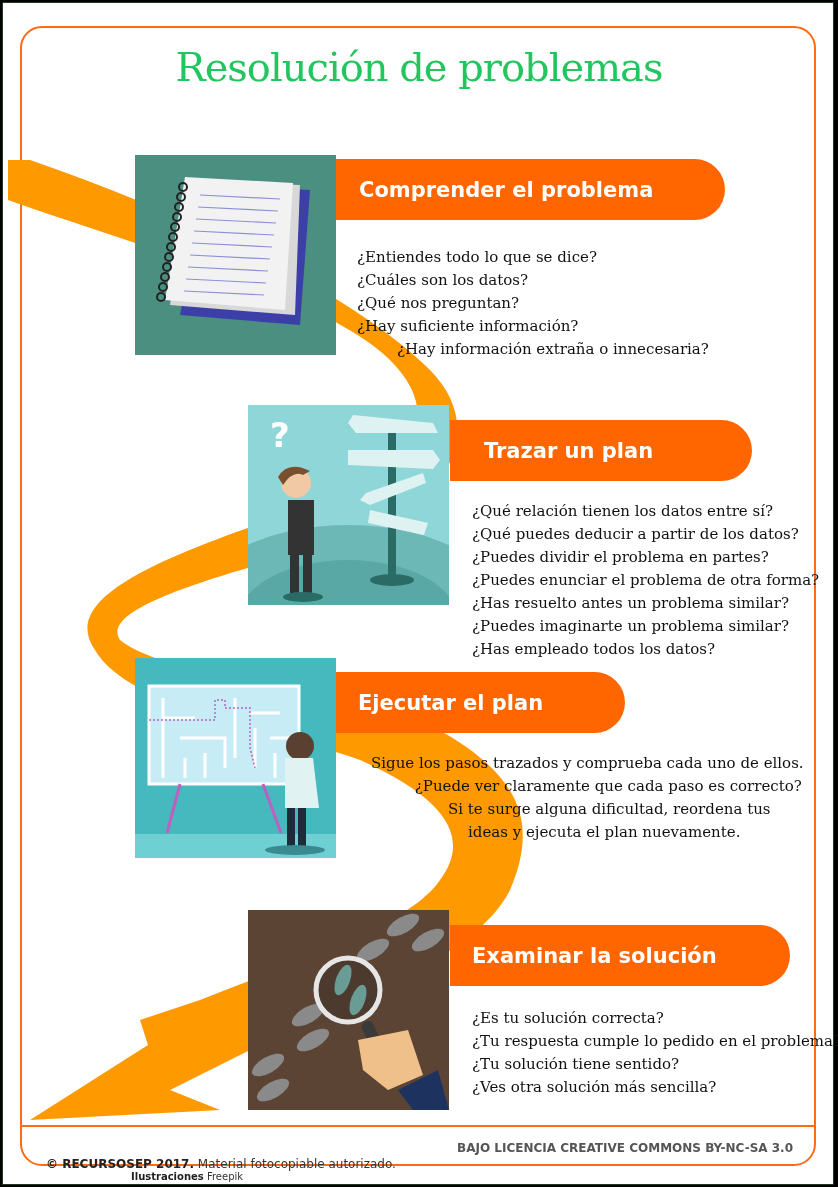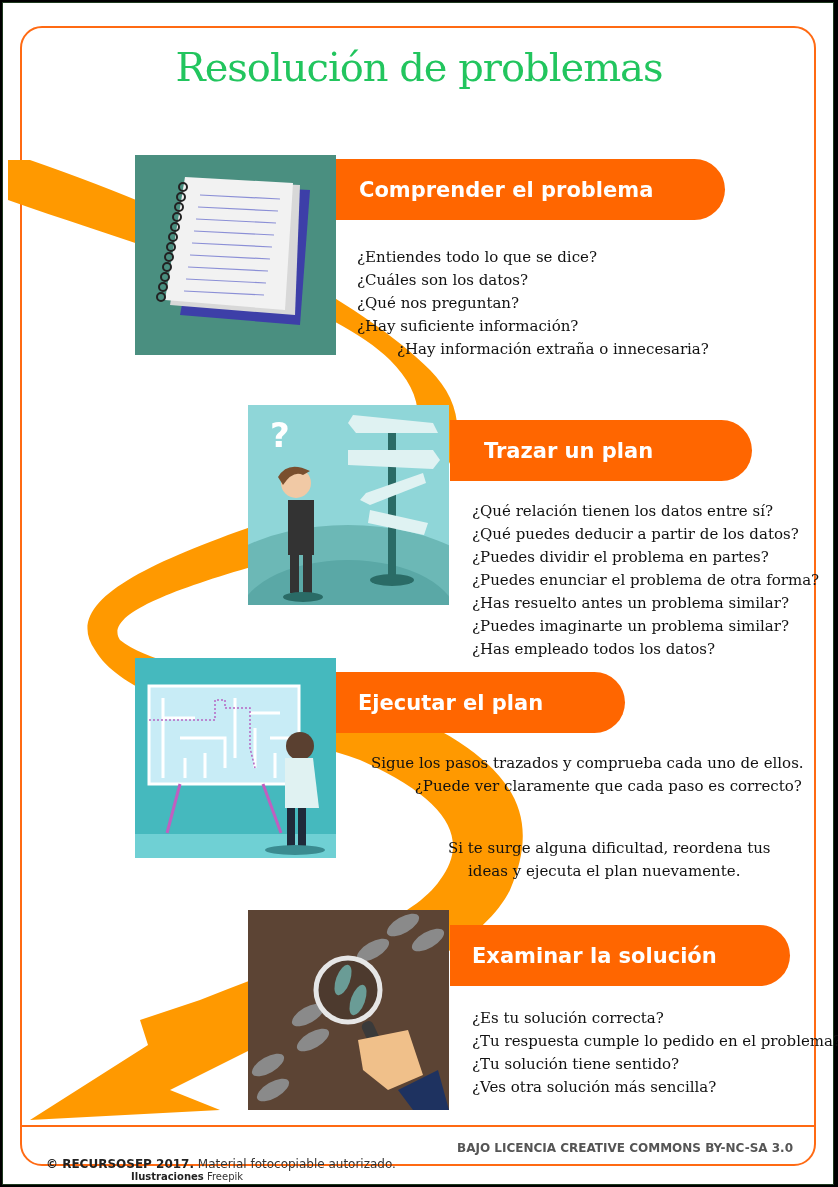--- a/index.html
+++ b/index.html
@@ -125,21 +125,21 @@
     <rect x="163" y="150" width="8" height="38" fill="#1f2a3a"></rect>
     <ellipse cx="160" cy="192" rx="30" ry="5" fill="#3a8b90"></ellipse>
   </svg>
 </div>
 <div class="banner" style="left:336px; top:672px; width:289px; padding-left:22px;">
   <span>Ejecutar el plan</span>
 </div>
 <div class="qs" style="left:371px; top:752px;">
   <div>Sigue los pasos trazados y comprueba cada uno de ellos.</div>
   <div style="padding-left:42px;text-align:center;">¿Puede ver claramente que cada paso es correcto?</div>
-  <div style="padding-left:77px;margin-top:39px;">Si te surge alguna dificultad, reordena tus</div>
+  <div style="padding-left:77px;">Si te surge alguna dificultad, reordena tus</div>
   <div style="padding-left:97px;">ideas y ejecuta el plan nuevamente.</div>
 </div>
 
 <div class="img" style="left:248px; top:910px; background:#5c4434;">
   <svg width="201" height="200">
     <g fill="#8a8a8a">
       <ellipse cx="155" cy="15" rx="18" ry="8" transform="rotate(-30 155 15)"></ellipse>
       <ellipse cx="180" cy="30" rx="18" ry="8" transform="rotate(-30 180 30)"></ellipse>
       <ellipse cx="125" cy="40" rx="18" ry="8" transform="rotate(-30 125 40)"></ellipse>
       <ellipse cx="60" cy="105" rx="18" ry="8" transform="rotate(-30 60 105)"></ellipse>

